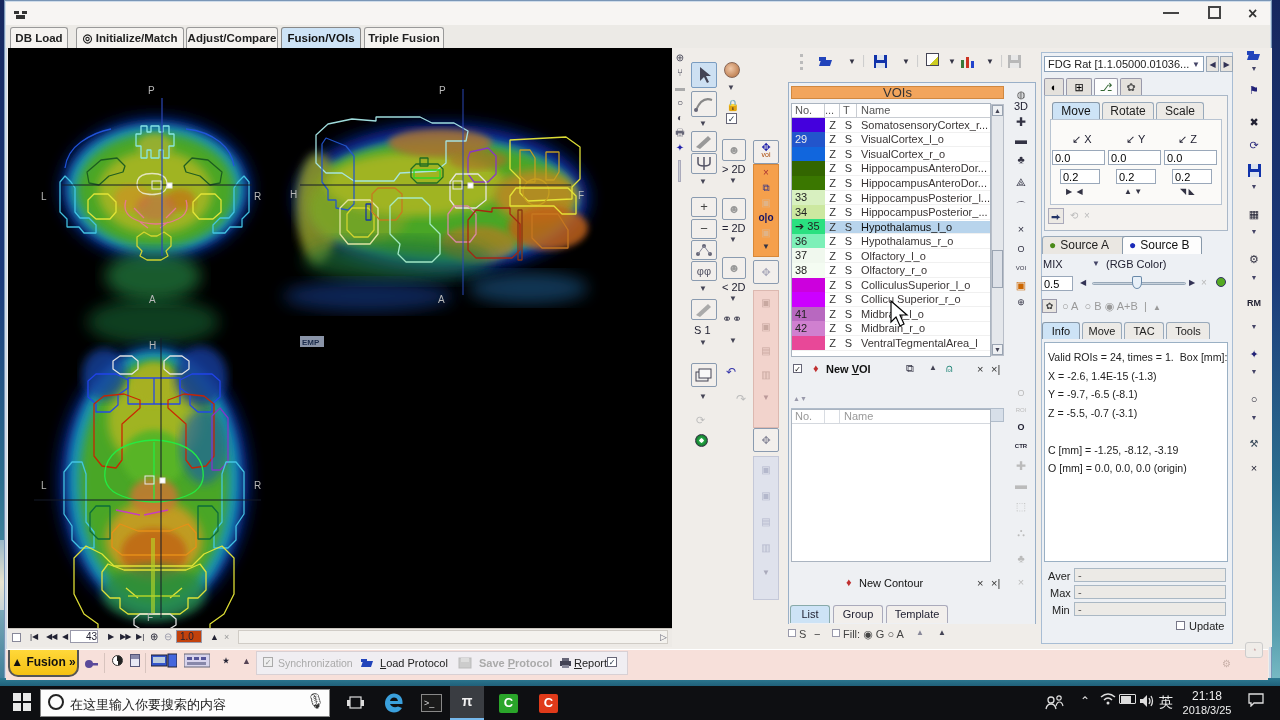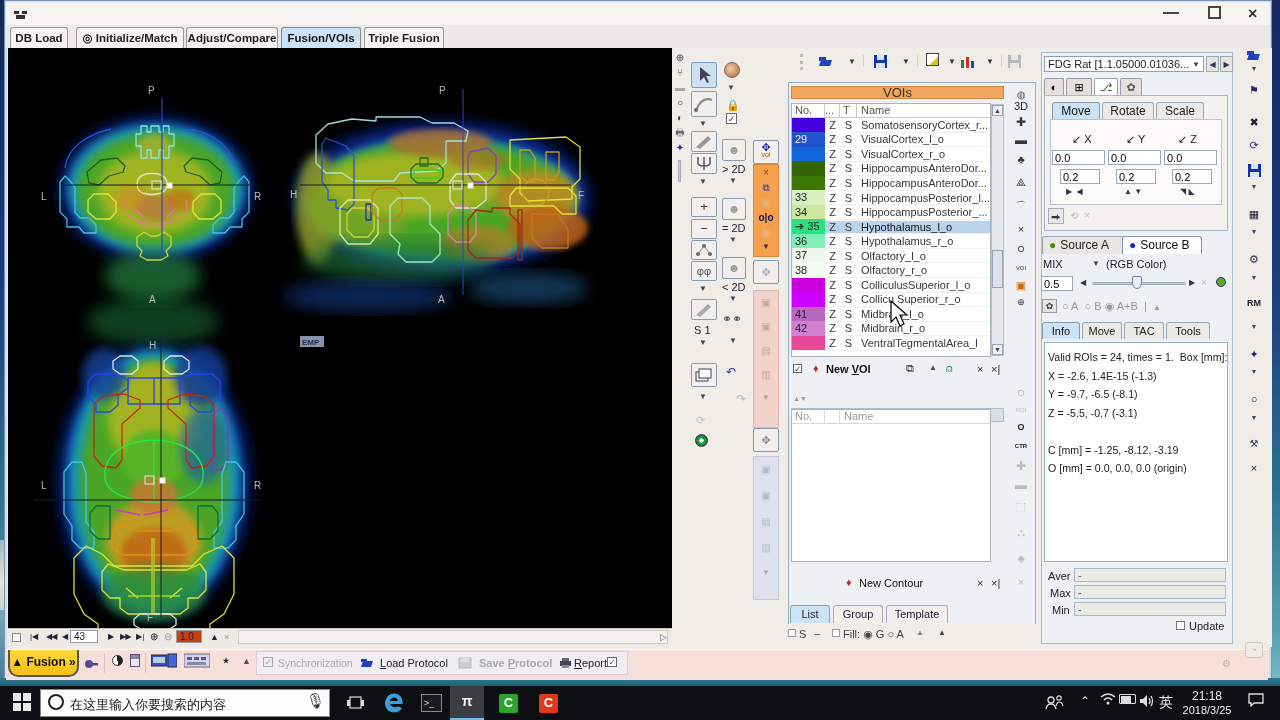--- a/index.html
+++ b/index.html
@@ -187,21 +187,21 @@
 <text x="294" y="297" fill="#1a2a4a" font-size="8" font-weight="bold" font-family="Liberation Sans">EMP</text>
 </svg>
 </div>
 
 <div class="abs" style="left:8px;top:628px;width:664px;height:19px;background:#edeae6;border-top:1px solid #c8c4be;"></div>
 <div class="abs" style="left:10px;top:630px;width:660px;height:16px;font-size:9px;color:#223;">
  <span style="position:absolute;left:2px;top:3px;width:9px;height:9px;border:1px solid #889;background:#fff;"></span>
  <span style="position:absolute;left:20px;top:2px;font-size:8px;">|◀</span>
  <span style="position:absolute;left:36px;top:2px;font-size:8px;letter-spacing:-1px;">◀◀</span>
  <span style="position:absolute;left:52px;top:2px;font-size:8px;">◀</span>
- <span style="position:absolute;left:60px;top:0px;width:28px;height:13px;background:#fff;border:1px solid #99a;font-size:10px;line-height:12px;padding-left:3px;">43</span>
+ <span style="position:absolute;left:60px;top:0px;width:28px;height:13px;background:#fff;border:1px solid #99a;font-size:10px;line-height:12px;padding-left:3px;text-align:right;">43</span>
  <span style="position:absolute;left:98px;top:2px;font-size:8px;">▶</span>
  <span style="position:absolute;left:110px;top:2px;font-size:8px;letter-spacing:-1px;">▶▶</span>
  <span style="position:absolute;left:126px;top:2px;font-size:8px;">▶|</span>
  <span style="position:absolute;left:140px;top:1px;font-size:10px;">⊕</span>
  <span style="position:absolute;left:154px;top:1px;font-size:10px;color:#99a;">⊖</span>
  <span style="position:absolute;left:166px;top:0px;width:26px;height:13px;background:#c2410c;border:1px solid #99a;font-size:10px;line-height:12px;padding-left:3px;">1.0</span>
  <span style="position:absolute;left:200px;top:2px;">▲</span>
  <span style="position:absolute;left:214px;top:2px;color:#999;">×</span>
  <span style="position:absolute;left:228px;top:0px;width:430px;height:14px;background:#f4f2ee;border:1px solid #d0ccc6;"></span>
  <span style="position:absolute;left:650px;top:2px;color:#667;">▷</span>

